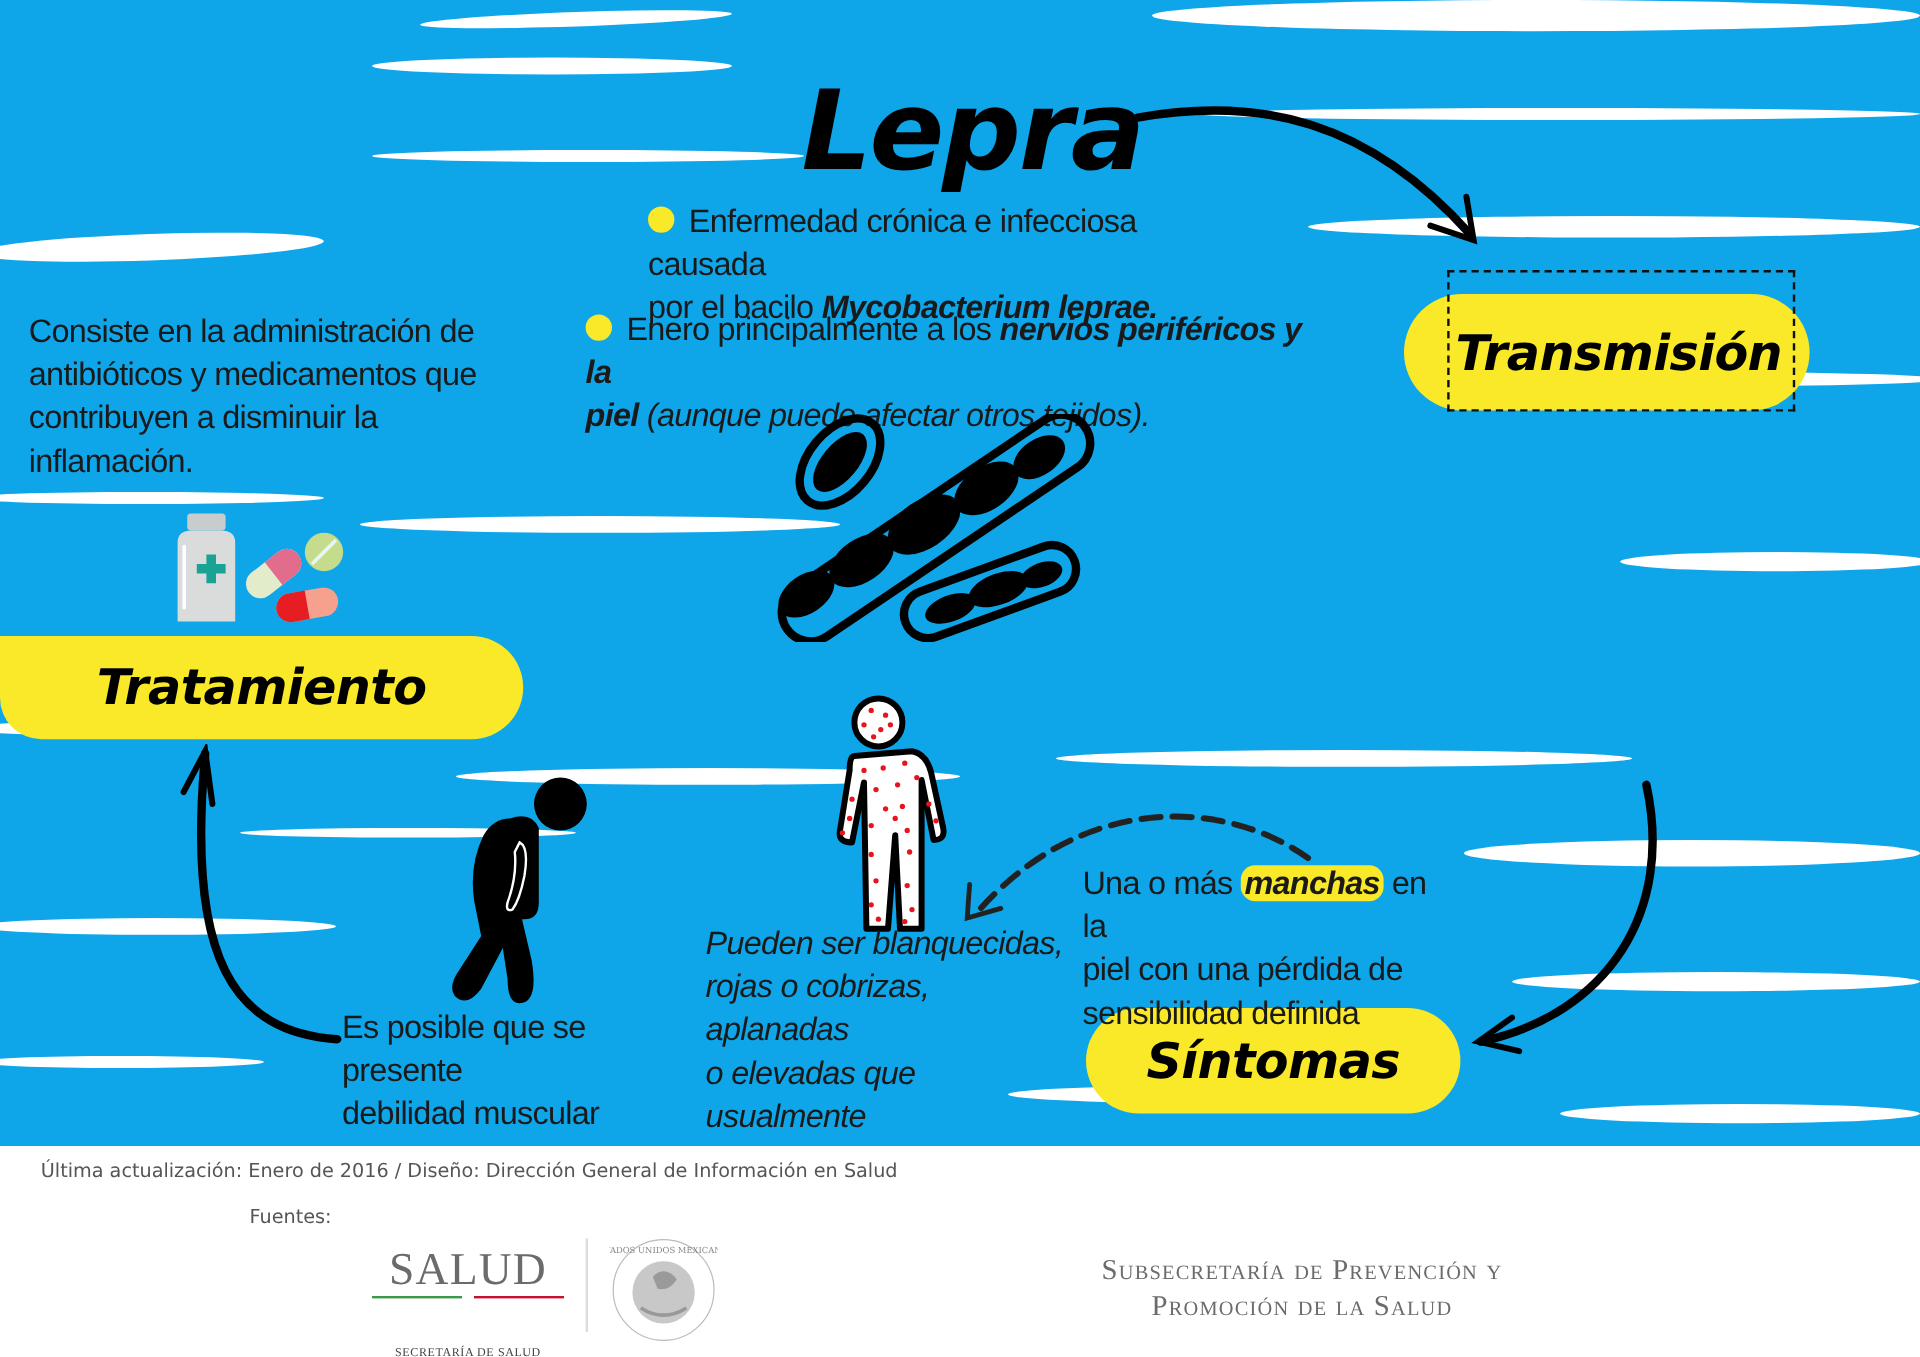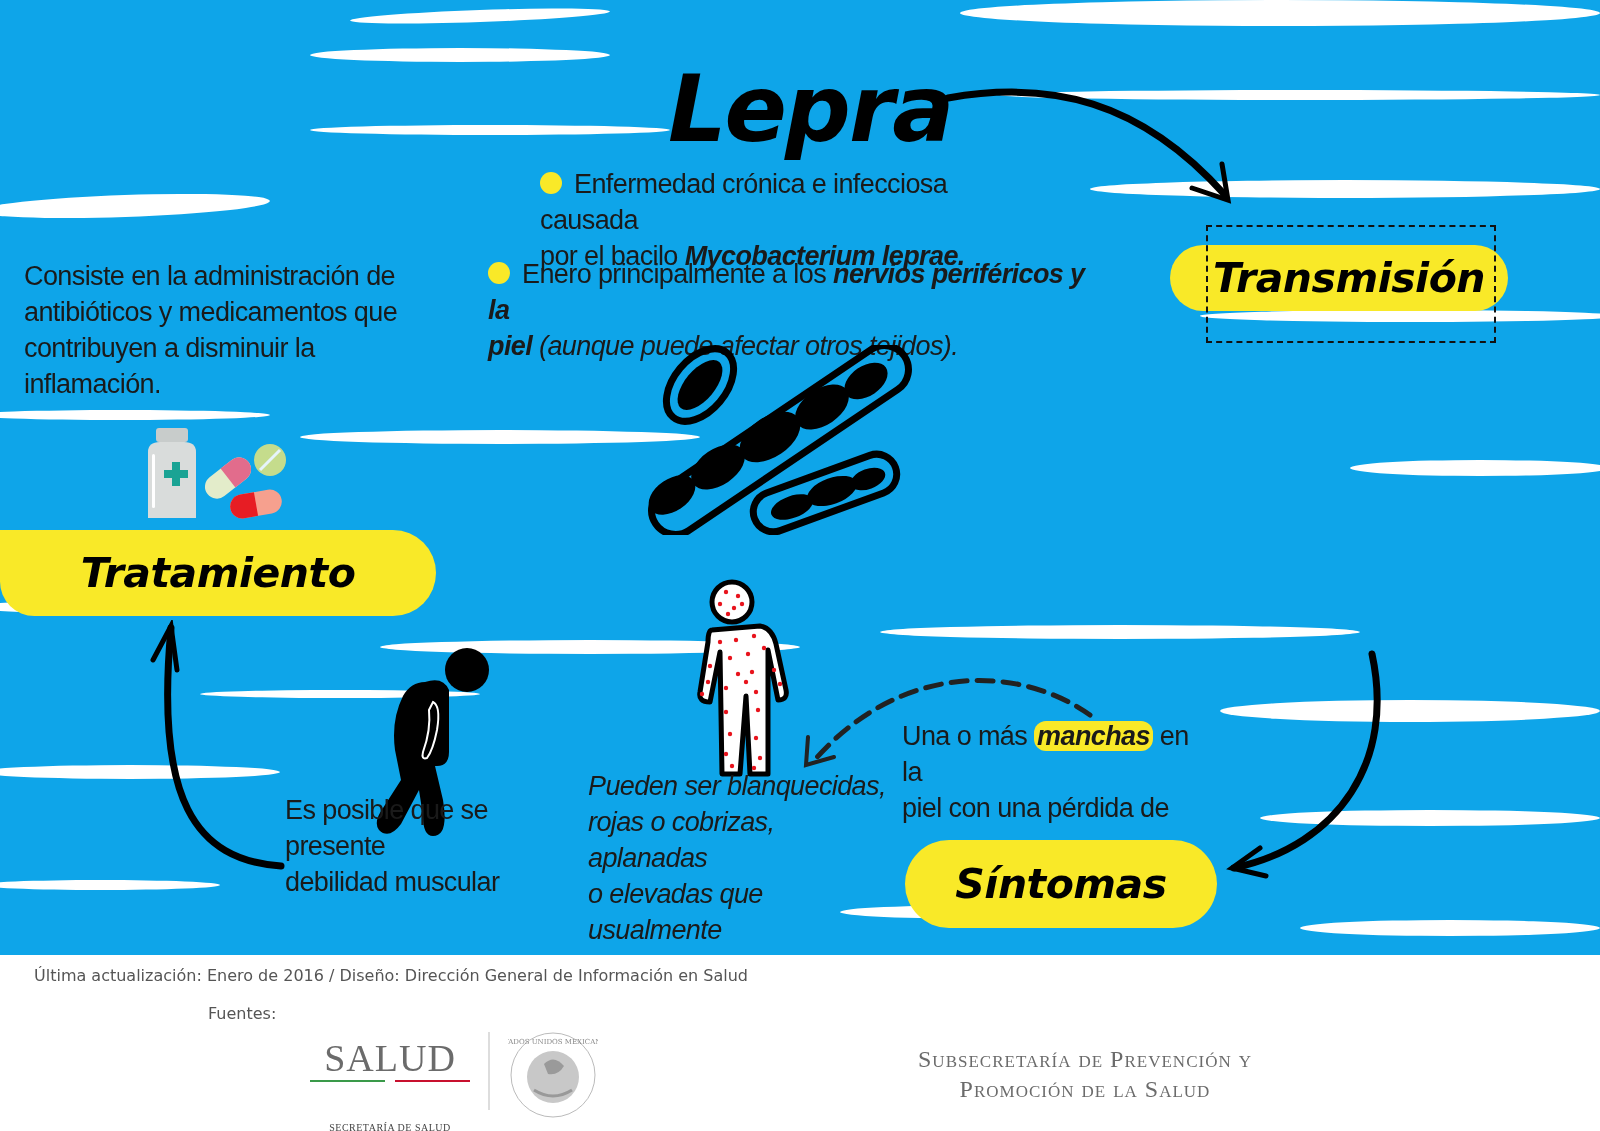--- a/index.html
+++ b/index.html
@@ -86,38 +86,39 @@
       <ellipse cx="192" cy="146" rx="26" ry="13" transform="rotate(-20 192 146)"></ellipse>
       <ellipse cx="228" cy="134" rx="18" ry="10" transform="rotate(-20 228 134)"></ellipse>
     </g>
   </svg>
 
   <svg class="abs" style="left:940px;top:80px;" width="310" height="130" viewBox="0 0 310 130">
     <path d="M8 18 C 110 0, 200 20, 285 115" fill="none" stroke="#000" stroke-width="7" stroke-linecap="round"></path>
     <path d="M252 108 L 288 120 L 282 84" fill="none" stroke="#000" stroke-width="5" stroke-linecap="round"></path>
   </svg>
 
-  <div class="pill" style="left:1170px;top:245px;width:338px;height:66px;">
+  <div class="pill" style="left:1170px;top:245px;width:338px;height:97px;">
     <span style="margin-left:20px;">Transmisión</span>
   </div>
   <div class="dashed-box" style="left:1206px;top:225px;width:290px;height:118px;"></div>
 
 
   <svg class="abs" style="left:1220px;top:650px;" width="170" height="230" viewBox="0 0 170 230">
     <path d="M152 4 C 175 110, 120 195, 14 218" fill="none" stroke="#000" stroke-width="7" stroke-linecap="round"></path>
     <path d="M40 198 L 12 218 L 46 226" fill="none" stroke="#000" stroke-width="5" stroke-linecap="round"></path>
   </svg>
 
   <div class="pill" style="left:905px;top:840px;width:312px;height:88px;">
     <span>Síntomas</span>
   </div>
 
   <div class="abs text-block cond" style="left:902px;top:718px;width:310px;">
     <div><span>Una o más </span><b class="hl">manchas</b><span> en la</span></div>
     <div>piel con una pérdida de</div>
+    <div>sensibilidad definida</div>
   </div>
 
   <svg class="abs" style="left:800px;top:665px;" width="300" height="110" viewBox="0 0 300 110">
     <path d="M290 50 C 220 0, 100 -5, 12 98" fill="none" stroke="#222" stroke-width="5" stroke-dasharray="16 10" stroke-linecap="round"></path>
     <path d="M8 72 L 6 100 L 34 92" fill="none" stroke="#222" stroke-width="4" stroke-linecap="round"></path>
   </svg>
 
   <svg class="abs" style="left:690px;top:578px;" width="110" height="200" viewBox="0 0 110 200">
     <g fill="#fff" stroke="#000" stroke-width="5" stroke-linejoin="round">
       <circle cx="42" cy="24" r="20"></circle>
@@ -163,21 +164,21 @@
     <div>o elevadas que usualmente</div>
     <div>no duelen.</div>
   </div>
 
   <svg class="abs" style="left:375px;top:640px;" width="120" height="210" viewBox="0 0 120 210">
     <circle cx="92" cy="30" r="22" fill="#000"></circle>
     <path d="M50 42 Q 68 36 74 50 L 74 112 Q 74 126 62 126 L 60 126 L 68 160 Q 74 196 58 196 Q 48 196 48 176 L 44 150 L 26 184 Q 14 200 4 190 Q -2 182 8 168 L 26 140 L 20 110 Q 16 80 28 56 Q 36 42 50 42 Z" fill="#000"></path>
     <path d="M58 62 Q 66 66 62 90 Q 58 110 52 118 Q 46 120 48 112 Q 56 90 54 70 Z" fill="#000" stroke="#fff" stroke-width="2"></path>
   </svg>
 
-  <div class="abs text-block cond" style="left:285px;top:792px;width:300px;">
+  <div class="abs text-block cond" style="left:285px;top:838px;width:300px;">
     <div>Es posible que se presente</div>
     <div>debilidad muscular</div>
   </div>
 
   <svg class="abs" style="left:145px;top:620px;" width="140" height="250" viewBox="0 0 140 250">
     <path d="M136 246 C 50 240, 10 180, 26 8" fill="none" stroke="#000" stroke-width="7" stroke-linecap="round"></path>
     <path d="M8 40 L 26 6 L 32 50" fill="none" stroke="#000" stroke-width="5" stroke-linecap="round"></path>
   </svg>
 
   <div class="pill" style="left:0px;top:530px;width:436px;height:86px;border-radius:0 50px 50px 40px;">

